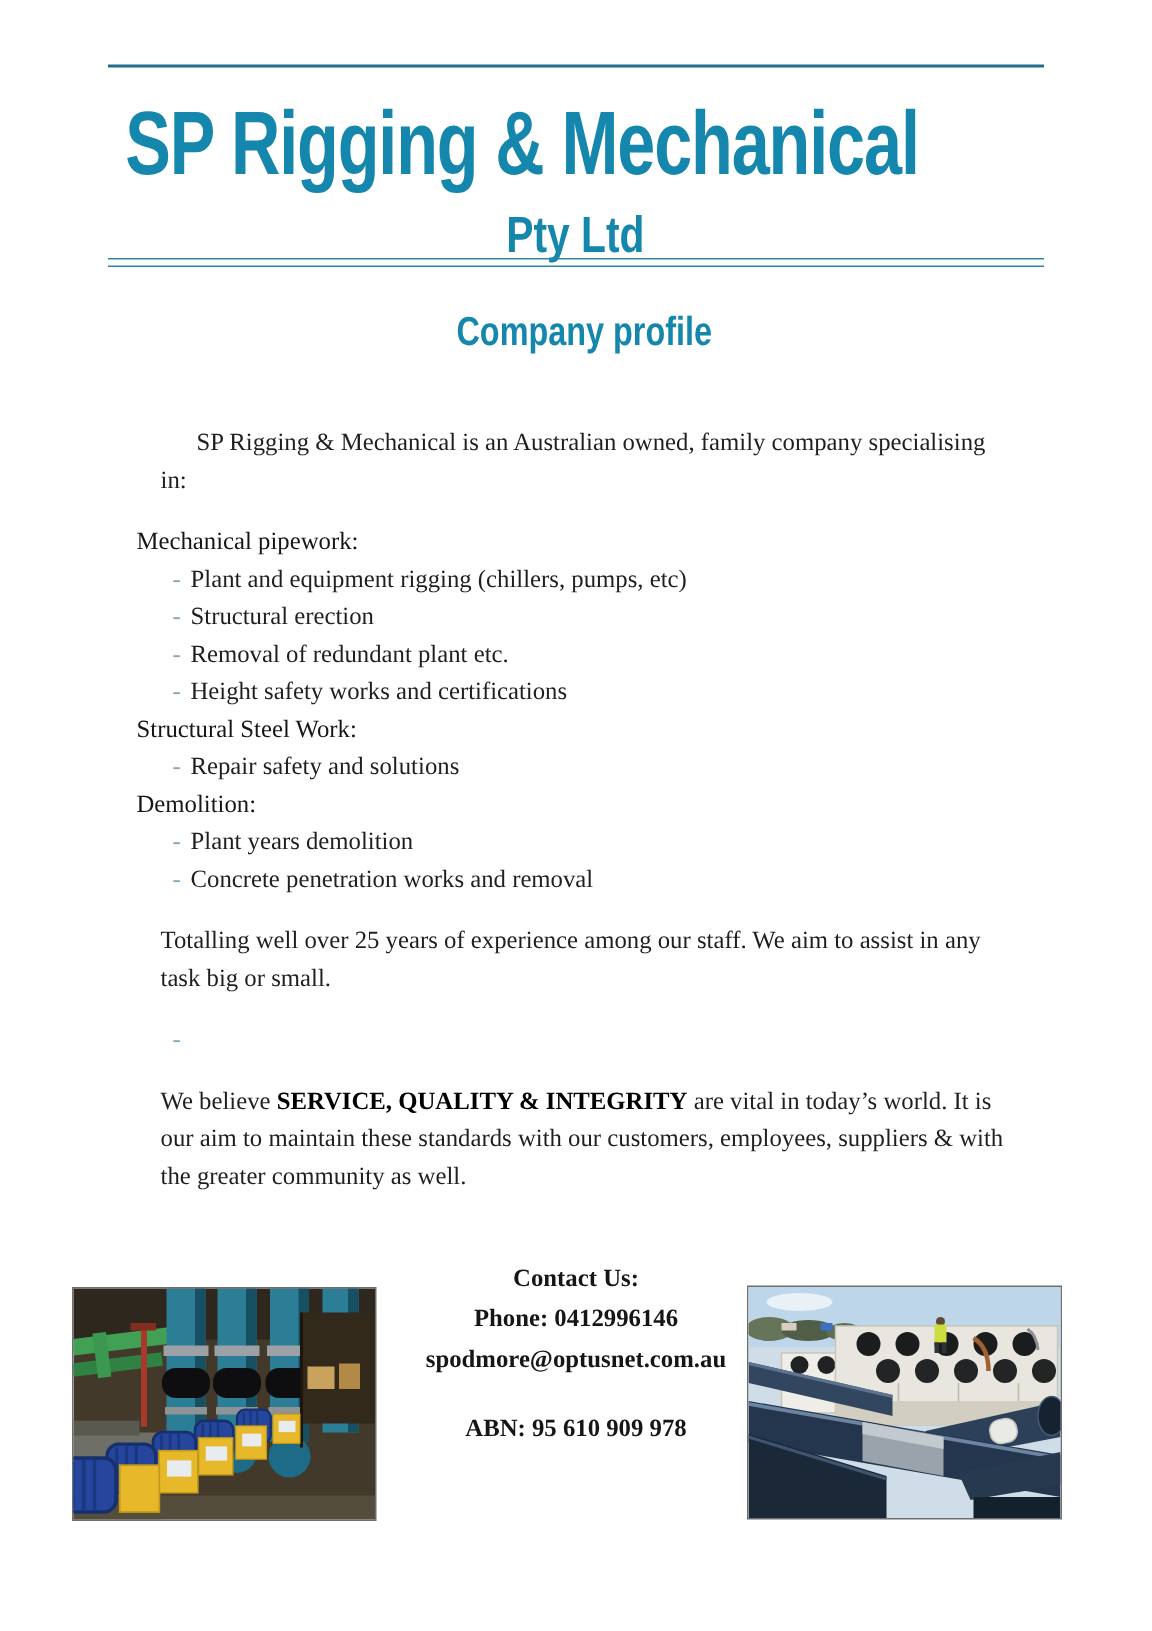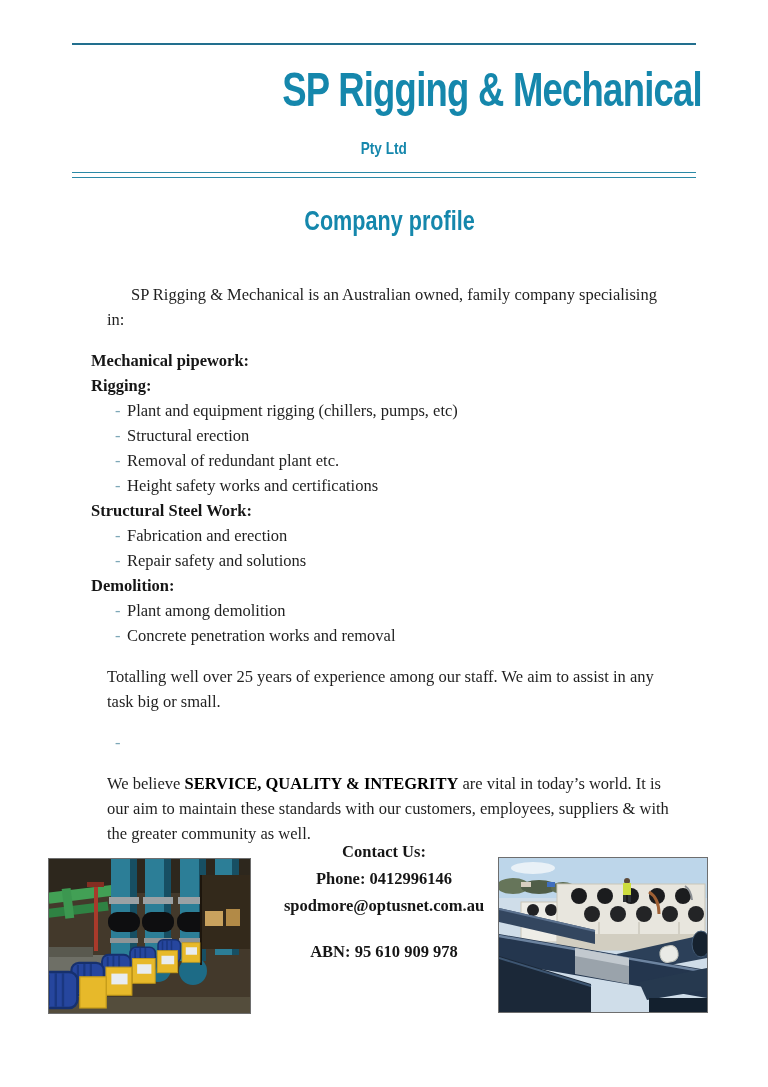--- a/index.html
+++ b/index.html
@@ -11,31 +11,31 @@
     color:#1f1f1f;
     overflow:hidden;
   }
   
   .rule-top{
     position:absolute;top:43px;left:72px;right:72px;height:0;
     border-top:2px solid #226f8e;
   }
   .doc-title{
     position:absolute;top:66px;left:0;right:0;
-    text-align:right;line-height:1;
+    text-align:left;line-height:1;
     font-family:"Liberation Sans", sans-serif;
-    font-weight:700;font-size:48px;letter-spacing:-1px;
+    font-weight:700;font-size:60px;letter-spacing:-1px;
     color:#1587ac;
   }
   .doc-title .squeeze{display:inline-block;transform:scaleX(0.76);transform-origin:50% 50%;white-space:nowrap;}
   .doc-subtitle{
     position:absolute;top:140px;left:0;right:0;
     text-align:center;line-height:1;
     font-family:"Liberation Sans", sans-serif;
-    font-weight:700;font-size:17px;
+    font-weight:700;font-size:34px;
     color:#1587ac;
   }
   .doc-subtitle .squeeze{display:inline-block;transform:scaleX(0.80);transform-origin:50% 50%;white-space:nowrap;}
   .rule-double{
     position:absolute;top:172px;left:72px;right:72px;height:4px;
     border-top:1px solid #2a89a6;border-bottom:1px solid #2a89a6;
   }
   .section-heading{
     position:absolute;top:208px;left:0;right:0;
     text-align:center;line-height:1;
@@ -47,21 +47,21 @@
   .section-heading .squeeze{display:inline-block;transform:scaleX(0.80);transform-origin:50% 50%;white-space:nowrap;}
 
   
   .body-text{
     position:absolute;top:266px;left:91px;width:601px;
     font-size:16.5px;line-height:25px;
   }
   .body-text p{margin:16px;}
   .body-text .intro{text-indent:24px;}
   .body-text h3{
-    margin:0;font-size:16.5px;line-height:25px;font-weight:700;color:#161616;
+    margin:0;font-size:16.5px;line-height:25px;font-weight:400;color:#161616;
   }
   ul.dash-list{list-style:none;margin:0;padding:0;}
   ul.dash-list li{
     position:relative;padding-left:36px;line-height:25px;
   }
   ul.dash-list li::before{
     content:"-";position:absolute;left:24px;top:0;
     color:#7da7b7;font-weight:400;
   }
   .stray-bullet{position:relative;height:25px;}
@@ -103,37 +103,35 @@
   <div class="section-heading">
     <span class="squeeze">Company profile</span>
   </div>
 
   <div class="body-text">
 
     <p class="intro">SP Rigging &amp; Mechanical is an Australian owned, family company specialising in:</p>
 
     <h3>Mechanical pipework:</h3>
 
-    <h3>Rigging:</h3>
     <ul class="dash-list">
       <li>Plant and equipment rigging (chillers, pumps, etc)</li>
       <li>Structural erection</li>
       <li>Removal of redundant plant etc.</li>
       <li>Height safety works and certifications</li>
     </ul>
 
     <h3>Structural Steel Work:</h3>
     <ul class="dash-list">
-      <li>Fabrication and erection</li>
       <li>Repair safety and solutions</li>
     </ul>
 
     <h3>Demolition:</h3>
     <ul class="dash-list">
-      <li>Plant among demolition</li>
+      <li>Plant years demolition</li>
       <li>Concrete penetration works and removal</li>
     </ul>
 
     <p>Totalling well over 25 years of experience among our staff. We aim to assist in any task big or small.</p>
 
     <div class="stray-bullet"></div>
 
     <p class="belief"><span>We believe </span><span class="emph">SERVICE, QUALITY &amp; INTEGRITY</span><span> are vital in today’s world. It is our aim to maintain these standards with our customers, employees, suppliers &amp; with the greater community as well.</span></p>
   </div>
 

